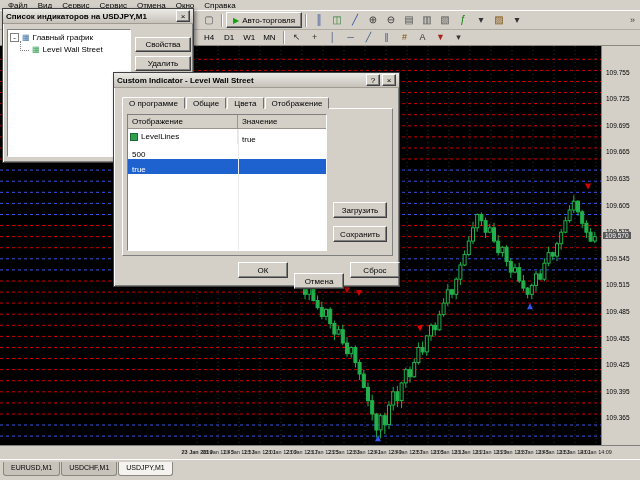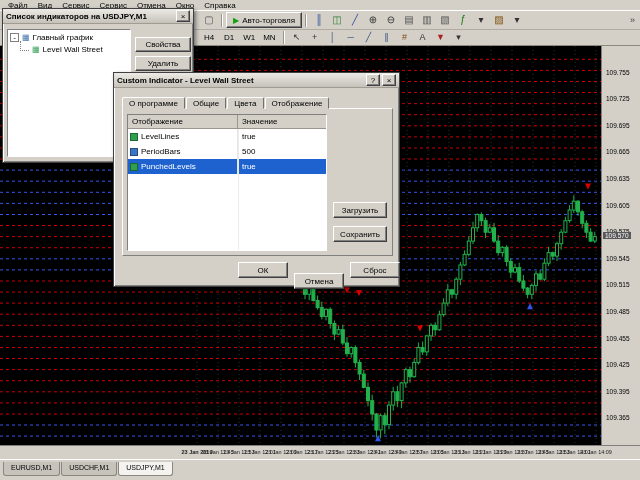--- a/index.html
+++ b/index.html
@@ -58,21 +58,21 @@
   .tabs{position:absolute;left:8px;top:20px;height:16px;display:flex;align-items:flex-end;z-index:2}
   .tab{font-size:8px;height:12px;line-height:9px;padding:1px 6px 2px;background:#d4d0c8;margin-right:1px;
        border:1px solid;border-color:#ffffff #707070 #d4d0c8 #ffffff;border-radius:2px 2px 0 0;white-space:nowrap}
   .tab.active{height:15px;line-height:12px;margin-bottom:-1px}
   .param-frame{position:absolute;left:8px;top:35px;width:271px;height:148px;border:1px solid;border-color:#ffffff #808080 #808080 #ffffff}
   .param-table{position:absolute;left:4px;top:5px;width:200px;height:137px;background:#fff;border:1px solid;border-color:#808080 #ffffff #ffffff #808080;overflow:hidden}
   .ptable-head{display:flex;height:14px;background:#d4d0c8;border-bottom:1px solid #9a968e}
   .phead-cell{padding:2px 4px;border-right:1px solid #9a968e;white-space:nowrap}
   .phead-cell.first{width:110px}
   .phead-cell.second{flex:1;border-right:none}
-  .prow{display:flex;height:15px;align-items:center}
+  .prow{display:flex;height:15px;align-items:flex-end}
   .pname{width:110px;height:100%;display:flex;align-items:center;gap:3px;padding-left:2px;border-right:1px solid #e6e6e6}
   .pvalue{flex:1;padding-left:4px}
   .picon{width:8px;height:8px;display:inline-block;border:1px solid rgba(0,0,0,.35);flex:none}
   .prow.selected{background:#1e62d0;color:#fff}
   .col-sep{position:absolute;left:110px;top:14px;bottom:0;width:1px;background:#ececec}
 </style>
 </head>
 <body>
 
 <div class="root">
@@ -501,31 +501,23 @@
         </div>
         <div id="ptable-rows">
             <div class="prow">
               <span class="pcell pname">
                 <span class="picon" style="background: rgb(46, 158, 79);"></span>
                 <span>LevelLines</span>
               </span>
               <span class="pcell pvalue">true</span>
             </div>
             <div class="prow">
-              <span class="pcell pname">
-                <span class="picon" style="background: rgb(59, 118, 196);"></span>
-                <span>PeriodBars</span>
-              </span>
               <span class="pcell pvalue">500</span>
             </div>
             <div class="prow selected">
-              <span class="pcell pname">
-                <span class="picon" style="background: rgb(46, 158, 79);"></span>
-                <span>PunchedLevels</span>
-              </span>
               <span class="pcell pvalue">true</span>
             </div>
           </div>
         <div class="col-sep"></div>
       </div>
       <button class="btn" style="position:absolute;left:210px;top:93px;width:54px;height:16px">Загрузить</button>
       <button class="btn" style="position:absolute;left:210px;top:117px;width:54px;height:16px">Сохранить</button>
     </div>
     <button class="btn" style="position:absolute;left:124px;top:189px;width:50px;height:16px">ОК</button>
     <button class="btn" style="position:absolute;left:180px;top:200px;width:50px;height:16px">Отмена</button>

